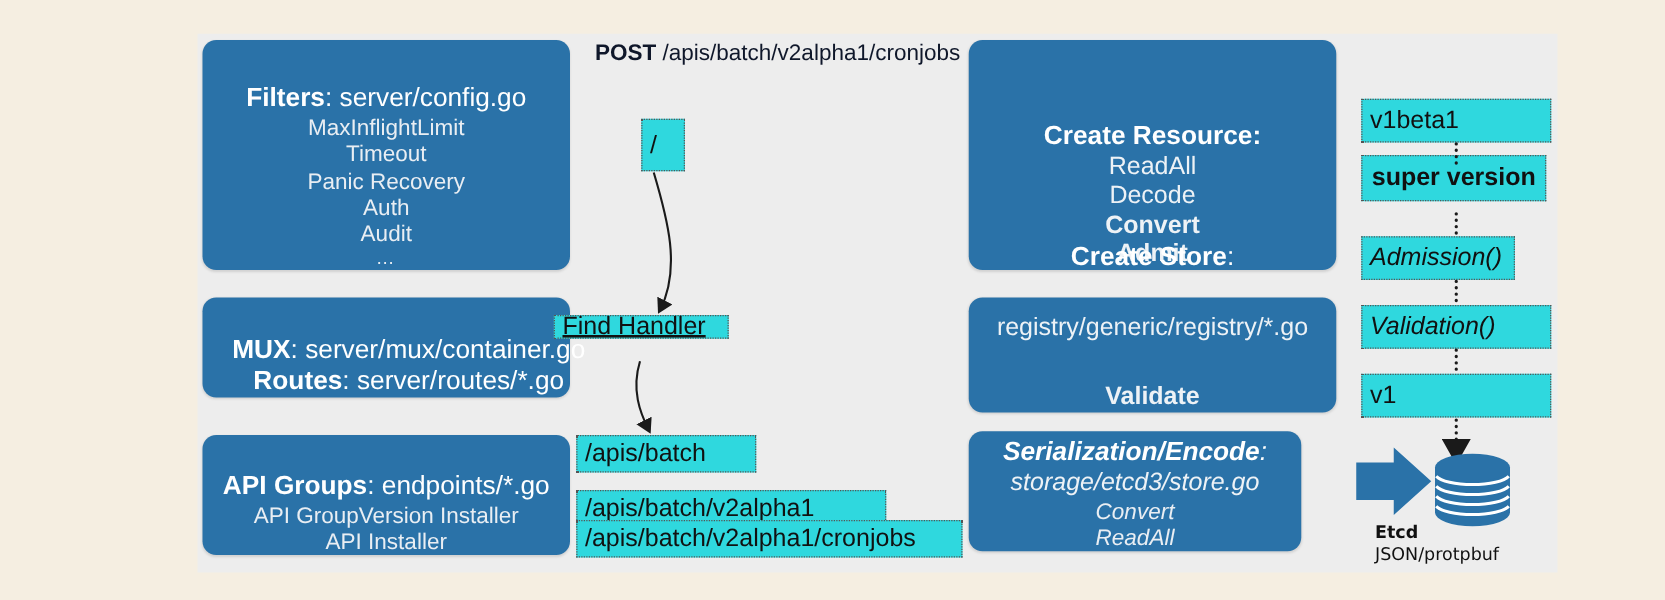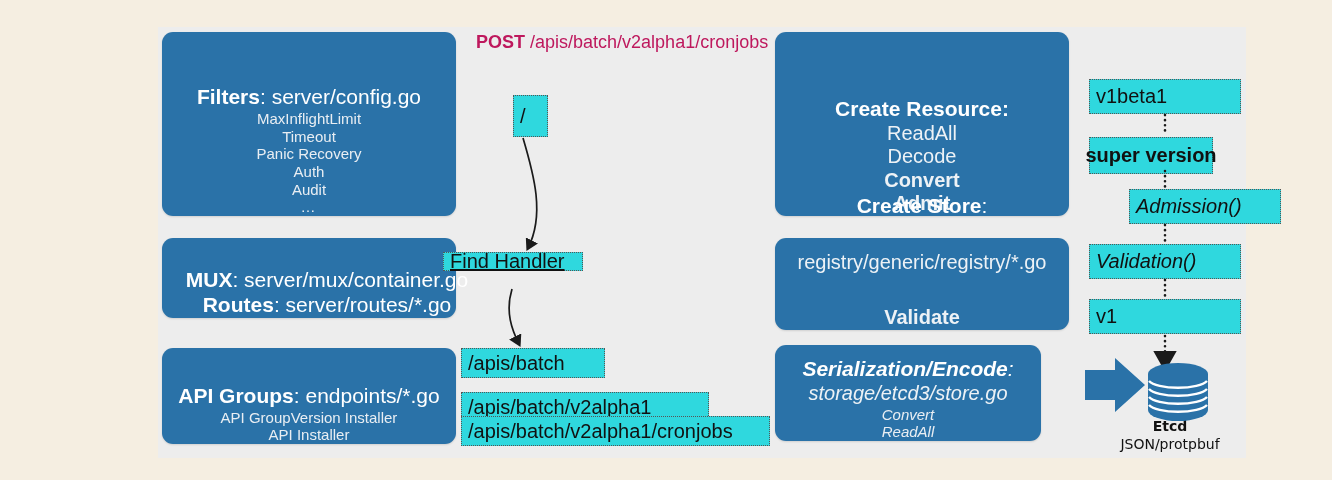--- a/index.html
+++ b/index.html
@@ -29,21 +29,21 @@
     box-sizing:border-box;
     display:flex;
     flex-direction:column;
     align-items:center;
     justify-content:flex-end;
     box-shadow:0 1px 2px rgba(0,0,0,.12);
   }
   .bluebox .ln{line-height:1.18;white-space:nowrap;}
   .ttl{font-size:21px;font-weight:bold;}
   .ttl .reg{font-weight:normal;}
-  .sub{font-size:15px;color:#e9eef3;}
+  .sub{font-size:18px;color:#e9eef3;}
   .sub-lg{font-size:20px;color:#edf2f6;}
   .bold{font-weight:bold;}
   .dots{font-size:15px;color:#e9eef3;letter-spacing:2px;}
 
   
   .chip{
     position:absolute;
     background:#2fd8de;
     border:1px dotted #555;
     box-sizing:border-box;
@@ -56,27 +56,26 @@
   }
   .chip.center{justify-content:center;padding-left:0;}
   .chip.bold{font-weight:bold;}
   .chip.ital{font-style:italic;}
   .chip b{font-weight:normal;}
 
   
   .hdr{
     position:absolute;
     font-size:18px;
-    color:#be185d;
+    color:#0f172a;
     white-space:nowrap;
   }
   .hdr b{font-weight:bold;}
   .etcd-label{
     position:absolute;left:1100px;top:418px;width:140px;
-    text-align:center;
     font-family:"DejaVu Sans", sans-serif;
     color:#111;
   }
   .etcd-label .n{font-size:14px;font-weight:bold;display:block;line-height:1.25;}
   .etcd-label .f{font-size:14px;display:block;line-height:1.25;}
 
   svg.overlay{position:absolute;left:0;top:0;width:1332px;height:480px;pointer-events:none;}
 </style>
 </head>
 <body>
@@ -145,22 +144,22 @@
   </div>
 
   <div class="bluebox" style="left:775px;top:345px;width:266px;height:96px;font-style:italic;">
     <div class="ln ttl"><span>Serialization/Encode</span><span class="reg">:</span></div>
     <div class="ln sub-lg">storage/etcd3/store.go</div>
     <div class="ln sub">Convert</div>
     <div class="ln sub">ReadAll</div>
   </div>
 
   <div class="chip" style="left:1089px;top:79px;width:152px;height:35px;">v1beta1</div>
-  <div class="chip center bold" style="left:1089px;top:137px;width:124px;height:37px;">super version</div>
-  <div class="chip ital" style="left:1089px;top:189px;width:152px;height:35px;margin-left:40px;">Admission()</div>
+  <div class="chip center bold" style="left:1089px;top:124px;width:148px;height:37px;">super version</div>
+  <div class="chip ital" style="left:1089px;top:189px;width:123px;height:35px;">Admission()</div>
   <div class="chip ital" style="left:1089px;top:244px;width:152px;height:35px;">Validation()</div>
   <div class="chip" style="left:1089px;top:299px;width:152px;height:35px;">v1</div>
 
   <div class="etcd-label">
     <span class="n">Etcd</span>
     <span class="f">JSON/protpbuf</span>
   </div>
 
   <svg class="overlay" viewBox="0 0 1332 480">
     <defs>

